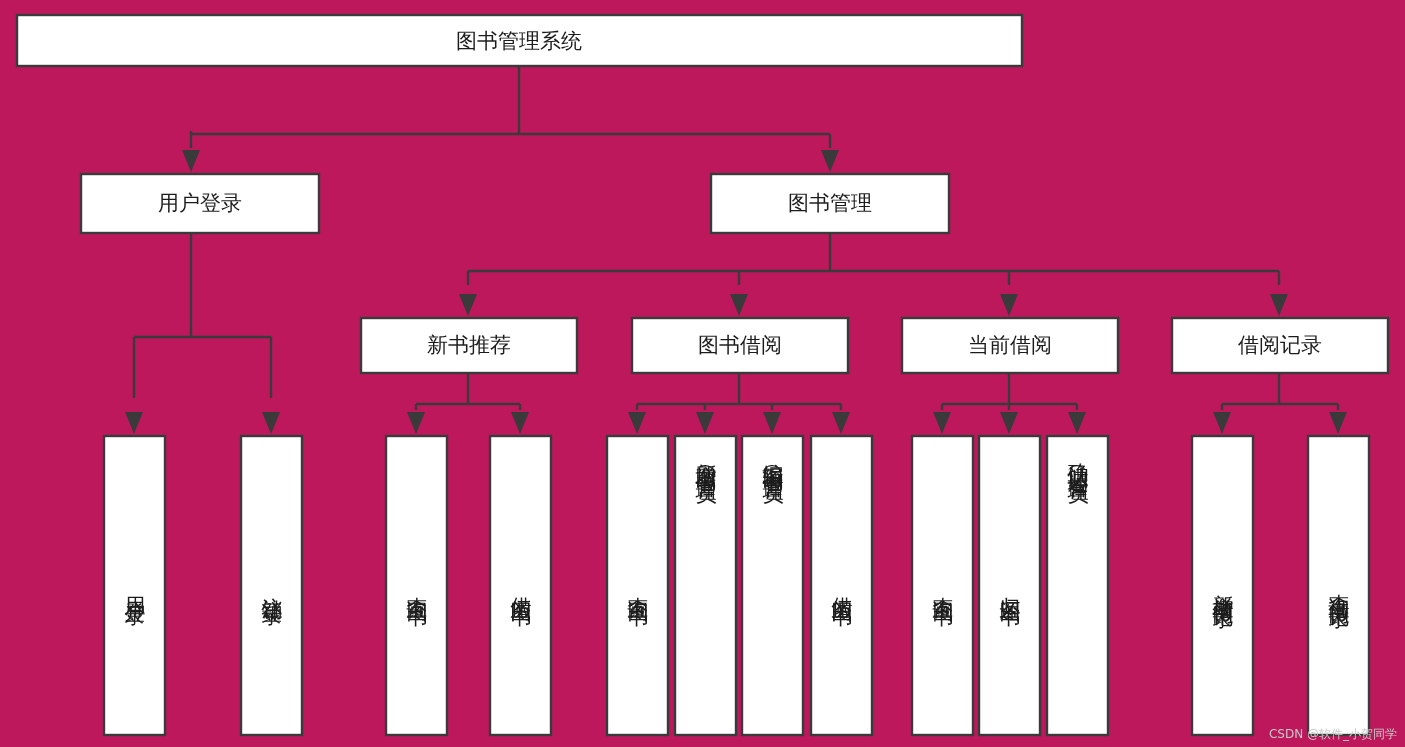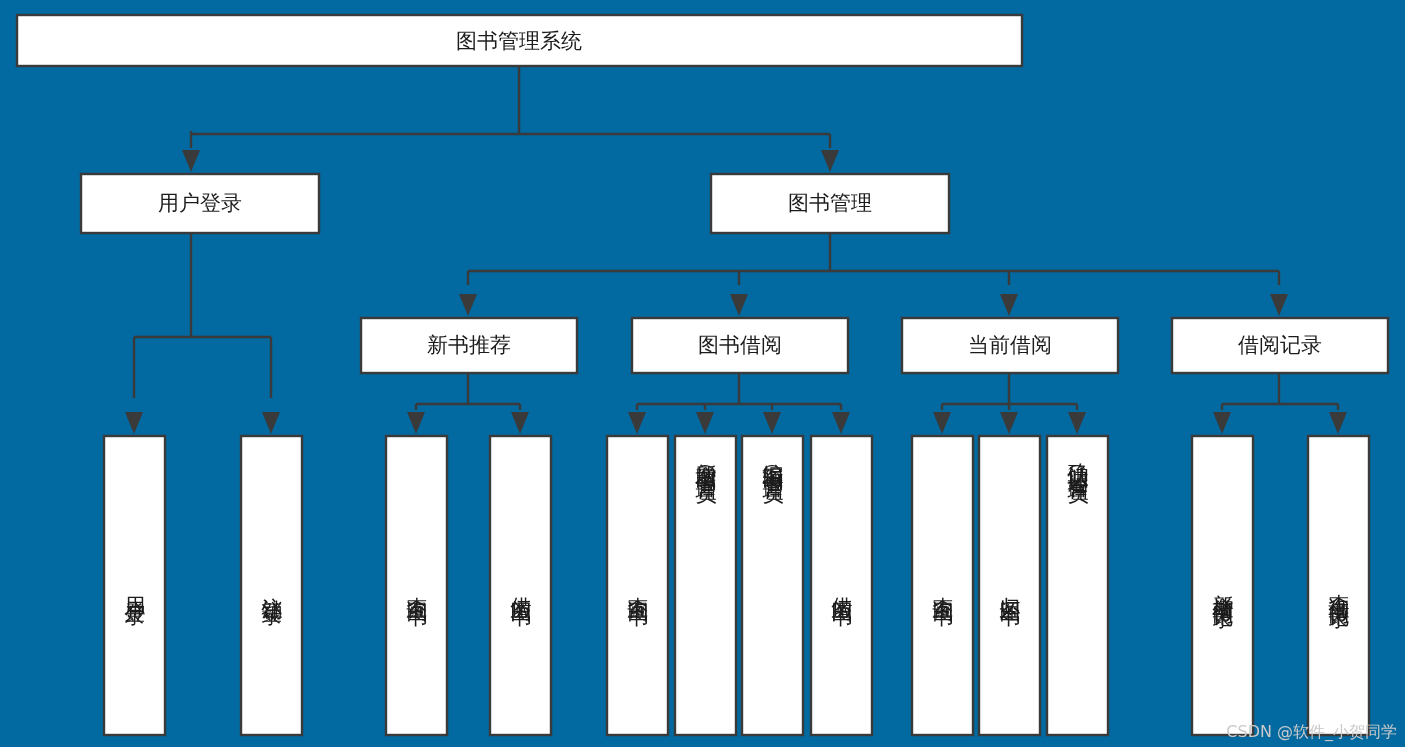--- a/index.html
+++ b/index.html
@@ -8,21 +8,21 @@
     padding: 0;
     background: #ffffff;
   }
   body {
     font-family: "DejaVu Sans", "Liberation Sans", sans-serif;
   }
   #diagram-root {
     position: relative;
     width: 1405px;
     height: 747px;
-    background: #0369a1;
+    background: #be185d;
     overflow: hidden;
   }
   svg.diagram-canvas {
     position: absolute;
     left: 0;
     top: 0;
     width: 1405px;
     height: 747px;
     display: block;
   }
@@ -55,21 +55,21 @@
     writing-mode: vertical-rl;
     text-orientation: upright;
     letter-spacing: 3px;
     dominant-baseline: middle;
   }
   .watermark-text {
     position: absolute;
     right: 8px;
     bottom: 4px;
     font-family: "DejaVu Sans", "Liberation Sans", sans-serif;
-    font-size: 16px;
+    font-size: 12px;
     color: #c9c9c9;
     white-space: nowrap;
     pointer-events: none;
     user-select: none;
   }
 </style>
 </head>
 <body>
 
 <div id="diagram-root">

